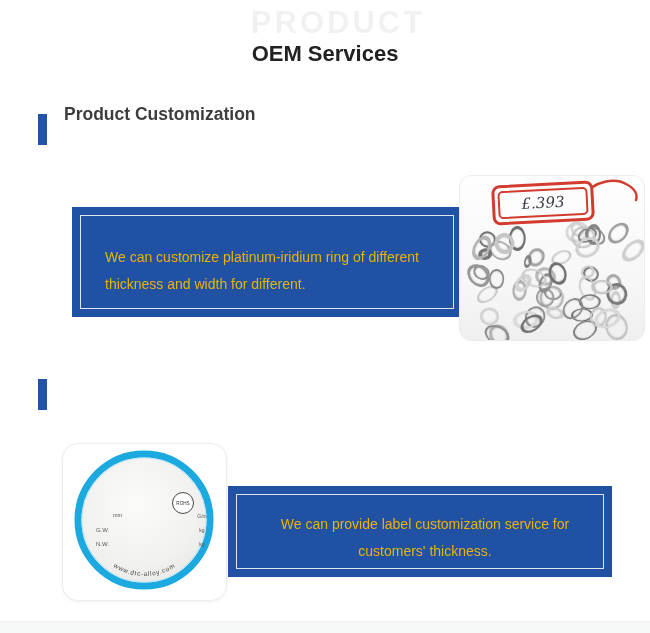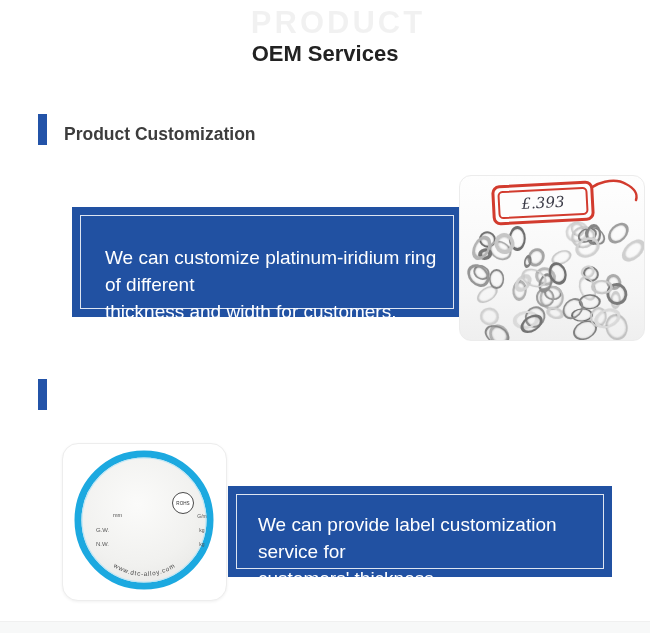--- a/index.html
+++ b/index.html
@@ -16,31 +16,31 @@
   .watermark{position:absolute;top:5px;left:13px;width:100%;text-align:center;
     font-size:31px;font-weight:bold;letter-spacing:3px;color:rgba(0,0,0,0.055);}
   .title{position:absolute;top:26px;left:0;width:100%;text-align:center;
     font-size:22px;font-weight:bold;color:#222;margin-top:15px;}
   .subtitle{position:absolute;top:65px;left:0;width:100%;text-align:center;
     font-size:9px;color:#8b8b8b;}
 
   
   .sec-bar{position:absolute;width:9px;height:31px;background:var(--accent);}
   .sec-heading{position:absolute;font-size:17.5px;color:#3d3d3d;}
-  .bar1{left:38px;top:114px;} .head1{left:64px;top:124px;}
+  .bar1{left:38px;top:114px;} .head1{left:64px;top:104px;}
   .bar2{left:38px;top:379px;} .head2{left:64px;top:385px;}
 
   
   .panel{position:absolute;background:var(--panel);z-index:1;}
   .panel .inner{position:absolute;left:8px;top:8px;right:8px;bottom:8px;
     border:1px solid rgba(255,255,255,0.85);}
-  .panel .txt{position:relative;color:#ffffff;font-size:19px;line-height:27px;z-index:2;}
+  .panel .txt{position:relative;color:#eab308;font-size:14px;line-height:27px;z-index:2;}
   .panel1{left:72px;top:207px;width:390px;height:110px;}
   .panel1 .txt{padding:37px 20px 0 33px;}
-  .panel2{left:228px;top:486px;width:384px;height:91px;}
+  .panel2{left:228px;top:486px;width:384px;height:91px;text-align:center;}
   .panel2 .txt{padding:25px 20px 0 30px;}
 
   
   .photo{position:absolute;left:459px;top:175px;width:186px;height:166px;
     background:linear-gradient(180deg,#fefefe 0%,#f6f6f6 70%,#efefef 100%);
     border:1px solid #ececec;border-radius:12px;z-index:2;overflow:hidden;}
   .tag{position:absolute;left:32px;top:7px;width:102px;height:40px;
     border:3px solid var(--red);border-radius:8px;transform:rotate(-3deg);
     background:#fdfdfd;}
   .tag .tag-inner{position:absolute;left:3px;top:3px;right:3px;bottom:3px;
@@ -69,21 +69,21 @@
   <div class="watermark">PRODUCT</div>
   <h1 class="title">OEM Services</h1>
 
   <div class="sec-bar bar1"></div>
   <h2 class="sec-heading head1">Product Customization</h2>
 
   <div class="panel panel1">
     <div class="inner"></div>
     <div class="txt">
       <div>We can customize platinum-iridium ring of different</div>
-      <div>thickness and width for customers.</div>
+      <div>thickness and width for different.</div>
     </div>
   </div>
 
   <div class="photo">
     <div style="position:absolute;left:0;top:0;width:100%;height:100%;">
         <div class="ring" style="width: 22.1352px; height: 22.1352px; left: 64.295px; top: 130.315px; border-color: rgb(145, 145, 145); border-width: 2.85502px; transform: rotate(122deg) scaleY(0.91);"></div>
         <div class="ring" style="width: 22.8522px; height: 22.8522px; left: 16.4893px; top: 107.057px; border-color: rgb(199, 199, 199); border-width: 2.75821px; transform: rotate(146deg) scaleY(0.59);"></div>
         <div class="ring" style="width: 23.4726px; height: 23.4726px; left: 104.51px; top: 43.5562px; border-color: rgb(214, 214, 214); border-width: 2.96968px; transform: rotate(163deg) scaleY(0.9);"></div>
         <div class="ring" style="width: 21.0695px; height: 21.0695px; left: 49.3108px; top: 103.748px; border-color: rgb(178, 178, 178); border-width: 3.19421px; transform: rotate(94deg) scaleY(0.68);"></div>
         <div class="ring" style="width: 15.8562px; height: 15.8562px; left: 123.108px; top: 90.3615px; border-color: rgb(128, 128, 128); border-width: 2.03822px; transform: rotate(28deg) scaleY(0.94);"></div>

